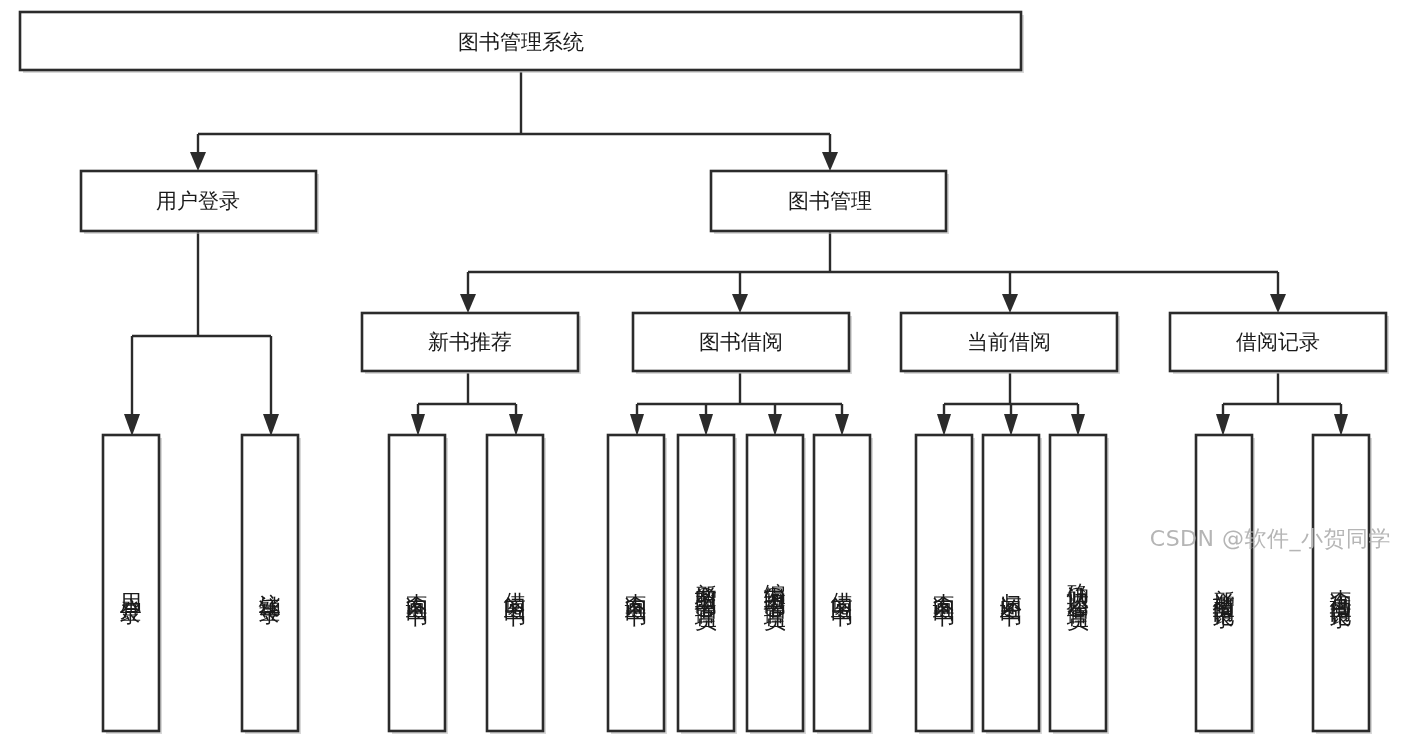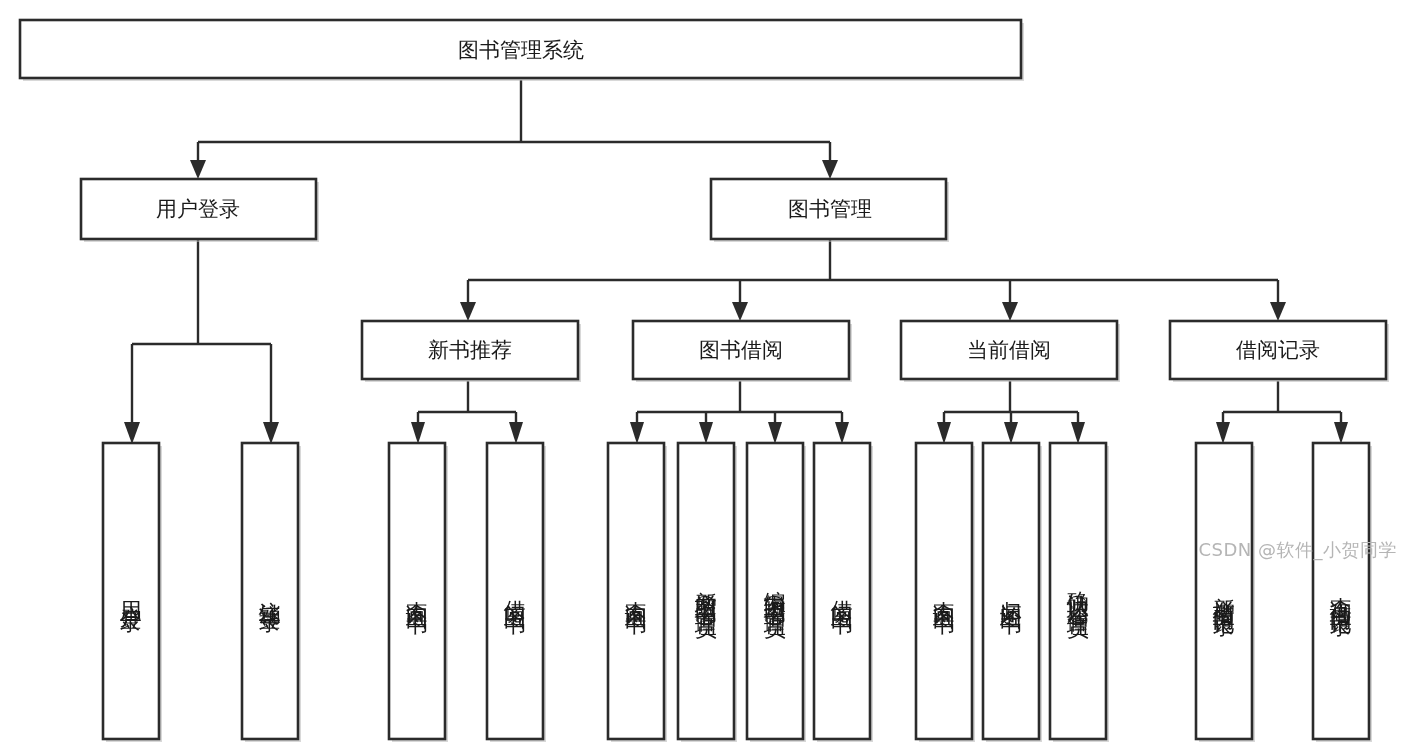--- a/index.html
+++ b/index.html
@@ -12,21 +12,20 @@
     font-family: "DejaVu Sans", "Liberation Sans", sans-serif;
     width: 1405px;
     height: 747px;
     overflow: hidden;
   }
   #diagram-root {
     position: relative;
     width: 1405px;
     height: 560px;
     background: #ffffff;
-    margin-top: 8px;
   }
   svg#diagram-svg {
     position: absolute;
     left: 0;
     top: 0;
     width: 1405px;
     height: 747px;
     display: block;
   }
   .node-rect {
@@ -69,24 +68,24 @@
     text-orientation: upright;
     font-family: "DejaVu Sans", "Liberation Sans", sans-serif;
     font-size: 22px;
     line-height: 1.25;
     letter-spacing: 4px;
     color: #1a1a1a;
     white-space: nowrap;
   }
   .watermark {
     position: absolute;
-    right: 8px;
+    right: 14px;
     bottom: 6px;
     font-family: "DejaVu Sans", "Liberation Sans", sans-serif;
-    font-size: 18px;
+    font-size: 22px;
     color: #b5b5b5;
     letter-spacing: 0.5px;
     white-space: nowrap;
     pointer-events: none;
   }
 </style>
 </head>
 <body>
 
 <div id="diagram-root">

